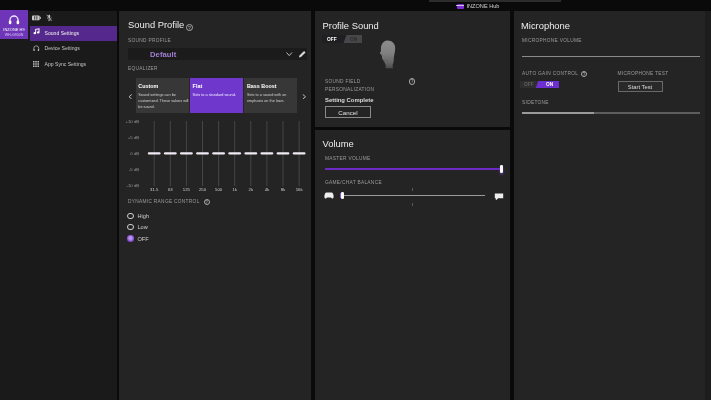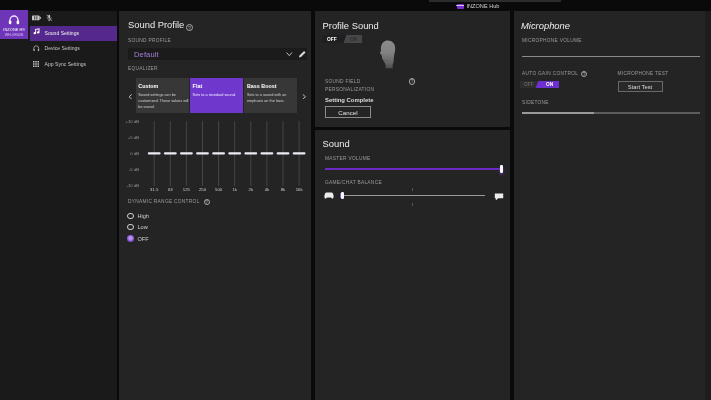--- a/index.html
+++ b/index.html
@@ -73,21 +73,21 @@
   <div class="abs" style="left:44.5px;top:60.5px;color:#c6c6c6;font-size:5.1px;">App Sync Settings</div>
 
   <div class="abs panel" style="left:119px;top:11px;width:192px;height:389px;"></div>
 
   <div class="abs title" style="left:128px;top:19px;">Sound Profile</div>
   <div class="abs qm" style="left:186px;top:23.5px;width:7px;height:7px;line-height:6.6px;font-size:5px;">?</div>
 
   <div class="abs lbl" style="left:128px;top:38.2px;">SOUND PROFILE</div>
 
   <div class="abs" style="left:128px;top:48px;width:179px;height:12.2px;background:#1b1b1b;"></div>
-  <div class="abs" style="left:134px;top:50.2px;color:#a37fd6;font-size:7.6px;letter-spacing:.1px;">Default</div>
+  <div class="abs" style="left:150px;top:50.2px;color:#a37fd6;font-size:7.6px;letter-spacing:.1px;font-weight:bold;">Default</div>
   <svg class="abs" style="left:286px;top:51.5px;" width="6.5" height="5" viewBox="0 0 6.5 5">
     <path d="M0.5 0.5 L3.25 3.6 L6 0.5" fill="none" stroke="#cfcfcf" stroke-width="0.9"></path>
   </svg>
   <svg class="abs" style="left:298px;top:50px;" width="8.5" height="8.5" viewBox="0 0 9 9">
     <path d="M1 8 L1.6 5.8 L6.4 1 L8 2.6 L3.2 7.4 Z" fill="#d8d8d8"></path>
   </svg>
 
   <div class="abs lbl" style="left:128px;top:65.5px;">EQUALIZER</div>
 
   <svg class="abs" style="left:128px;top:93.5px;" width="4.5" height="5.5" viewBox="0 0 4.5 5.5">
@@ -189,42 +189,42 @@
     <path d="M8.6 0.4 C13.2 0.4 16.2 3.6 16.2 8 C16.2 11.8 15.2 14.4 14.9 17.2 C14.6 19.8 15 22 13.8 24.4 C13.5 25.8 13.7 27.2 14.1 28.3 L6.6 28.3 C6.9 26.9 6.8 25.4 6.4 24.2 C5.7 22 4.1 20.6 3.3 18.8 C2.7 17.4 3.3 16.4 2.7 15.2 C2.3 14.4 1.2 14 1 13.2 C0.8 12.4 1.7 12 1.9 11.2 C2.1 10 1.7 8.4 2.1 6.6 C2.9 2.8 5.2 0.4 8.6 0.4 Z" fill="url(#hg)"></path>
     <path d="M2 13.2 C2.8 13.7 3.8 14.4 4.2 15.5 L2.8 16 Z" fill="#6e6e6e" opacity="0.7"></path>
     <path d="M3.6 19 C5.2 20.2 8 20.6 10.5 20.2 C8.5 21.4 6 21.4 4.4 20.6 Z" fill="#5e5e5e" opacity="0.6"></path>
   </svg>
 
   <div class="abs lbl" style="left:325px;top:77.5px;line-height:8.1px;">SOUND FIELD<br>PERSONALIZATION</div>
   <div class="abs qm" style="left:409px;top:78.3px;width:6.3px;height:6.3px;line-height:5.8px;">?</div>
   <div class="abs" style="left:325px;top:97px;color:#dcdcdc;font-size:5.9px;font-weight:bold;">Setting Complete</div>
   <div class="abs" style="left:325px;top:105.5px;width:46px;height:12px;border:1px solid #8a8a8a;color:#e2e2e2;font-size:6.2px;text-align:center;line-height:11px;">Cancel</div>
 
-  <div class="abs title" style="left:322.5px;top:138px;">Sound</div>
+  <div class="abs title" style="left:322.5px;top:138px;">Volume</div>
   <div class="abs lbl" style="left:325px;top:155.5px;">MASTER VOLUME</div>
   <div class="abs" style="left:325px;top:167.8px;width:176px;height:2.6px;background:#6b2ac1;"></div>
   <div class="abs" style="left:499.8px;top:165.4px;width:3.4px;height:7.2px;background:#fafafa;border-radius:1.2px;box-shadow:0 1.5px 2.5px rgba(120,60,200,.8);"></div>
 
   <div class="abs lbl" style="left:325px;top:180px;">GAME/CHAT BALANCE</div>
   <svg class="abs" style="left:324px;top:192.3px;" width="10" height="7" viewBox="0 0 13 9">
     <path d="M3.2 0.5 h6.6 c1.5 0 2.7 2.5 2.7 5 c0 2 -0.6 3 -1.6 3 c-0.8 0 -1.4 -1.4 -2.2 -1.4 h-4.4 c-0.8 0 -1.4 1.4 -2.2 1.4 c-1 0 -1.6 -1 -1.6 -3 c0 -2.5 1.2 -5 2.7 -5 Z" fill="#ededed"></path>
   </svg>
   <div class="abs" style="left:341px;top:194.8px;width:144px;height:1.6px;background:#9a9a9a;"></div>
   <div class="abs" style="left:339.8px;top:193.3px;width:1.4px;height:5px;background:#8a4fd8;"></div>
   <div class="abs" style="left:340.7px;top:192.3px;width:3.2px;height:7.2px;background:#fafafa;border-radius:1.2px;"></div>
   <div class="abs" style="left:411.8px;top:188px;width:1px;height:2.7px;background:#585858;"></div>
   <div class="abs" style="left:411.8px;top:203.3px;width:1px;height:2.7px;background:#585858;"></div>
   <svg class="abs" style="left:494px;top:192.6px;" width="10" height="7.8" viewBox="0 0 10 7.8">
     <path d="M0.8 0.4 h8.4 v4.8 h-5 l-2.4 2.3 v-2.3 h-1 Z" fill="#ededed"></path>
   </svg>
 
   <div class="abs panel" style="left:514px;top:11px;width:197px;height:389px;"></div>
   <div class="abs" style="left:705px;top:11px;width:6px;height:389px;background:#1d1d1d;"></div>
 
-  <div class="abs title" style="left:521px;top:19.5px;font-style:italic;">Microphone</div>
+  <div class="abs title" style="left:521px;top:19.5px;">Microphone</div>
   <div class="abs lbl" style="left:522px;top:38.2px;">MICROPHONE VOLUME</div>
   <div class="abs" style="left:522px;top:55.7px;width:178px;height:1.6px;background:#8b8b8b;"></div>
 
   <div class="abs lbl" style="left:522px;top:71px;">AUTO GAIN CONTROL</div>
   <div class="abs qm" style="left:581px;top:70.5px;width:6.3px;height:6.3px;line-height:5.8px;">?</div>
   <div class="abs lbl" style="left:617.5px;top:71px;">MICROPHONE TEST</div>
 
   <div class="abs" style="left:520px;top:80.8px;width:39px;height:6.8px;background:#2e2e2e;overflow:hidden;">
     <div class="abs" style="left:17px;top:0;width:26px;height:6.8px;background:#6c2fd0;transform:skewX(-20deg);"></div>
     <div class="abs" style="left:4px;top:0.8px;color:#606060;font-size:4.8px;font-weight:bold;">OFF</div>

